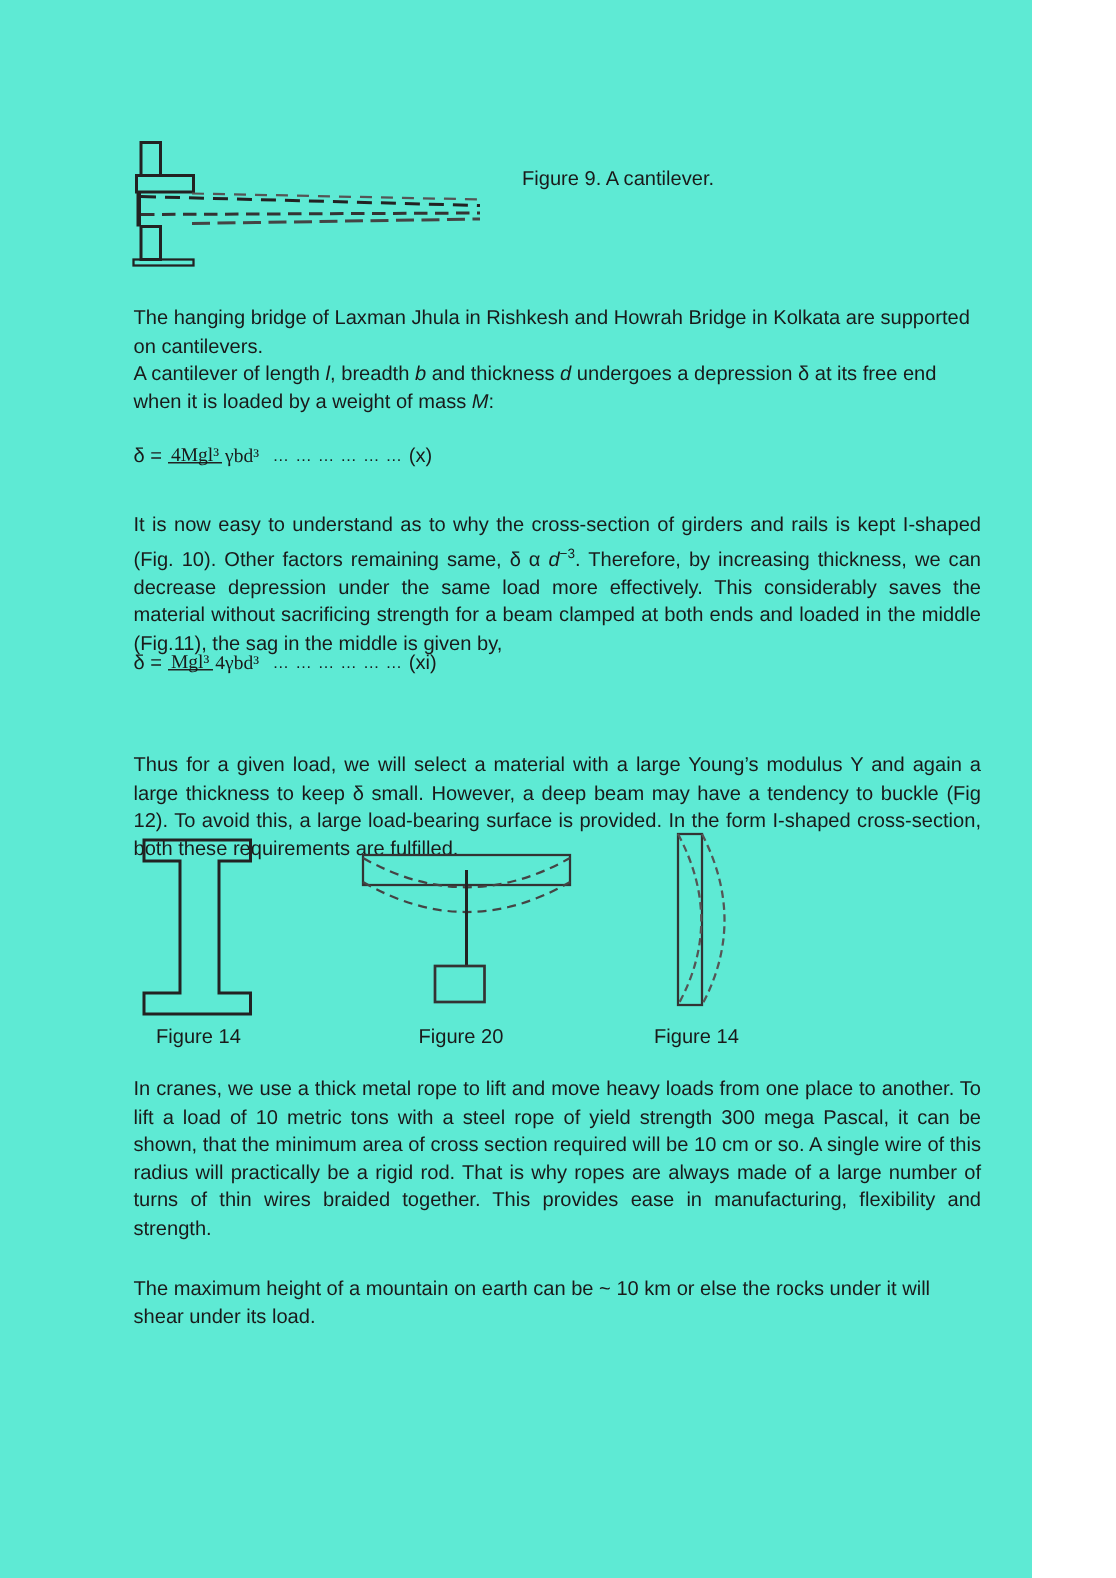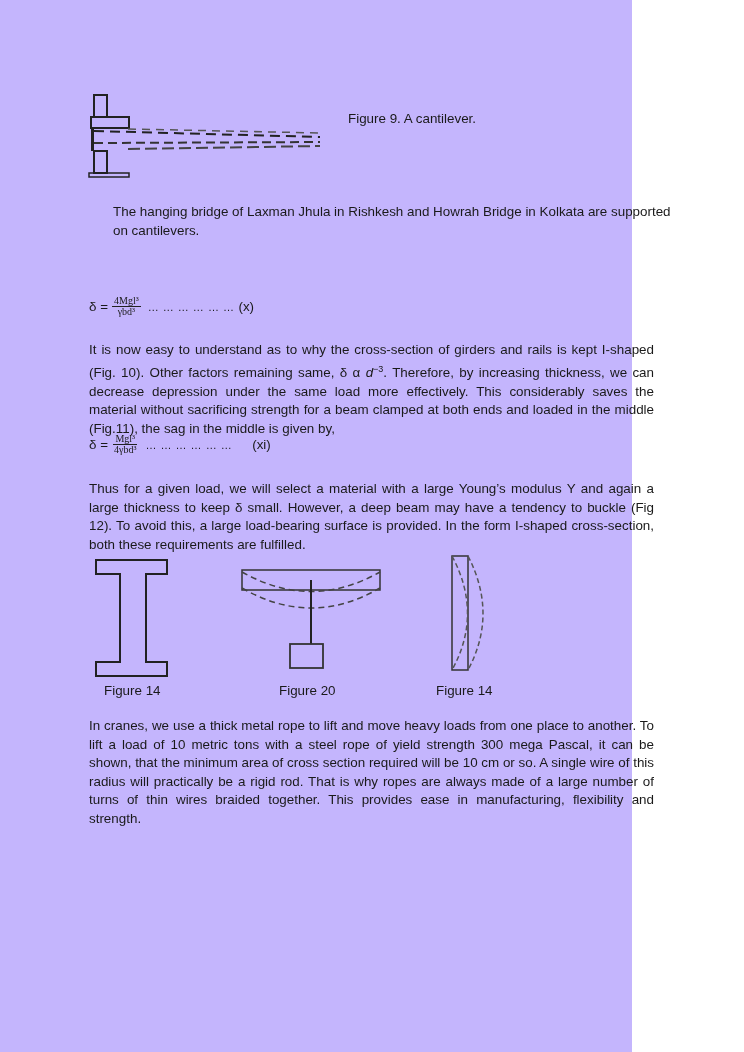--- a/index.html
+++ b/index.html
@@ -1,23 +1,23 @@
 <!DOCTYPE html>
 <html><head>
   <meta charset="utf-8">
   <style>
     html, body { margin: 0; padding: 0; background: #ffffff; }
     body { width: 744px; height: 1052px; position: relative; overflow: hidden;
       font-family: "Liberation Sans", sans-serif; color: #1a1a1a; }
-    .page { position: absolute; left: 0; top: 0; width: 632px; height: 1052px; background: #c4b5fd; }
+    .page { position: absolute; left: 0; top: 0; width: 688px; height: 1052px; background: #5eead4; }
     .para { position: absolute; left: 89px; width: 565px; font-size: 13.4px; line-height: 18.6px; text-align: justify; }
-    .para.left { text-align: left; margin-left: 24px; }
+    .para.left { text-align: left; }
     .fig-caption { position: absolute; font-size: 13.4px; }
     .eq { position: absolute; left: 89px; font-size: 13.4px; display: flex; align-items: center; }
-    .frac { display: inline-flex; flex-direction: column; align-items: center; margin: 0 4px; font-family: "Liberation Serif", serif; font-size: 10px; line-height: 10px; }
+    .frac { display: inline-flex; align-items: center; margin: 0 4px; font-family: "Liberation Serif", serif; font-size: 13px; line-height: 10px; }
     .frac .num { border-bottom: 1px solid #222; padding: 0 2px; }
     .frac .den { padding: 0 2px; text-align: right; }
     .dots { margin-left: 3px; font-size: 11px; letter-spacing: 0.5px; }
     svg { position: absolute; }
     i { font-style: italic; }
     sup { font-size: 9px; }
   </style>
 </head>
 <body>
 
@@ -31,44 +31,45 @@
     <rect x="1" y="80" width="40" height="4" fill="none" stroke="#222" stroke-width="1.5"></rect>
     <line x1="6" y1="38" x2="232" y2="44" stroke="#222" stroke-width="2" stroke-dasharray="10,6"></line>
     <line x1="6" y1="50" x2="232" y2="49" stroke="#333" stroke-width="2" stroke-dasharray="9,5"></line>
     <line x1="40" y1="56" x2="232" y2="53" stroke="#444" stroke-width="2" stroke-dasharray="12,5"></line>
     <line x1="40" y1="36" x2="232" y2="40" stroke="#555" stroke-width="1.5" stroke-dasharray="8,6"></line>
   </svg>
   <div class="fig-caption" style="left:348px;top:111px">Figure 9. A cantilever.</div>
 
   <div class="para left" style="top:203px">The hanging bridge of Laxman Jhula in Rishkesh and Howrah Bridge in Kolkata are supported on cantilevers.</div>
 
+  <div class="para left" style="top:240px"><span>A cantilever of length </span><i>l</i><span>, breadth </span><i>b</i><span> and thickness </span><i>d</i><span> undergoes a depression δ at its free end when it is loaded by a weight of mass </span><i>M</i><span>:</span></div>
 
   <div class="eq" style="top:296px">
     <span>δ =</span>
     <span class="frac">
       <span class="num">4Mgl³</span>
       <span class="den">γbd³</span>
     </span>
     <span class="dots">… … … … … …</span>
     <span style="margin-left:4px">(x)</span>
   </div>
 
   <div class="para" style="top:341px"><span>It is now easy to understand as to why the cross-section of girders and rails is kept I-shaped (Fig. 10). Other factors remaining same, δ α </span><i>d</i><sup>−3</sup><span>. Therefore, by increasing thickness, we can decrease depression under the same load more effectively. This considerably saves the material without sacrificing strength for a beam clamped at both ends and loaded in the middle (Fig.11), the sag in the middle is given by,</span></div>
 
   <div class="eq" style="top:434px">
     <span>δ =</span>
     <span class="frac">
       <span class="num">Mgl³</span>
       <span class="den">4γbd³</span>
     </span>
     <span class="dots">… … … … … …</span>
-    <span style="margin-left:20px">(xi)</span>
+    <span style="margin-left:4px">(xi)</span>
   </div>
 
-  <div class="para" style="top:480px">Thus for a given load, we will select a material with a large Young’s modulus Y and again a large thickness to keep δ small. However, a deep beam may have a tendency to buckle (Fig 12). To avoid this, a large load-bearing surface is provided. In the form I-shaped cross-section, both these requirements are fulfilled.</div>
+  <div class="para" style="top:501px">Thus for a given load, we will select a material with a large Young’s modulus Y and again a large thickness to keep δ small. However, a deep beam may have a tendency to buckle (Fig 12). To avoid this, a large load-bearing surface is provided. In the form I-shaped cross-section, both these requirements are fulfilled.</div>
 
   <svg style="left:94px;top:558px" width="76" height="120" viewBox="0 0 76 120">
     <path d="M2,2 H73 V16 H52 V104 H73 V118 H2 V104 H26 V16 H2 Z" fill="none" stroke="#222" stroke-width="2"></path>
   </svg>
   <div class="fig-caption" style="left:104px;top:683px">Figure 14</div>
 
   <svg style="left:236px;top:566px" width="150" height="106" viewBox="0 0 150 106">
     <rect x="6" y="4" width="138" height="20" fill="none" stroke="#333" stroke-width="1.5"></rect>
     <path d="M6,6 Q75,45 144,6" fill="none" stroke="#444" stroke-width="1.5" stroke-dasharray="6,4"></path>
     <path d="M6,22 Q75,62 144,22" fill="none" stroke="#444" stroke-width="1.5" stroke-dasharray="6,4"></path>
@@ -79,14 +80,15 @@
 
   <svg style="left:448px;top:554px" width="40" height="120" viewBox="0 0 40 120">
     <rect x="4" y="2" width="16" height="114" fill="none" stroke="#333" stroke-width="1.5"></rect>
     <path d="M4,2 Q35,60 4,116" fill="none" stroke="#555" stroke-width="1.5" stroke-dasharray="5,3"></path>
     <path d="M20,2 Q50,60 20,116" fill="none" stroke="#555" stroke-width="1.5" stroke-dasharray="5,3"></path>
   </svg>
   <div class="fig-caption" style="left:436px;top:683px">Figure 14</div>
 
   <div class="para" style="top:717px">In cranes, we use a thick metal rope to lift and move heavy loads from one place to another. To lift a load of 10 metric tons with a steel rope of yield strength 300 mega Pascal, it can be shown, that the minimum area of cross section required will be 10 cm or so. A single wire of this radius will practically be a rigid rod. That is why ropes are always made of a large number of turns of thin wires braided together. This provides ease in manufacturing, flexibility and strength.</div>
 
+  <div class="para left" style="top:850px">The maximum height of a mountain on earth can be ~ 10 km or else the rocks under it will shear under its load.</div>
 
 </div>
 
 </body></html>

